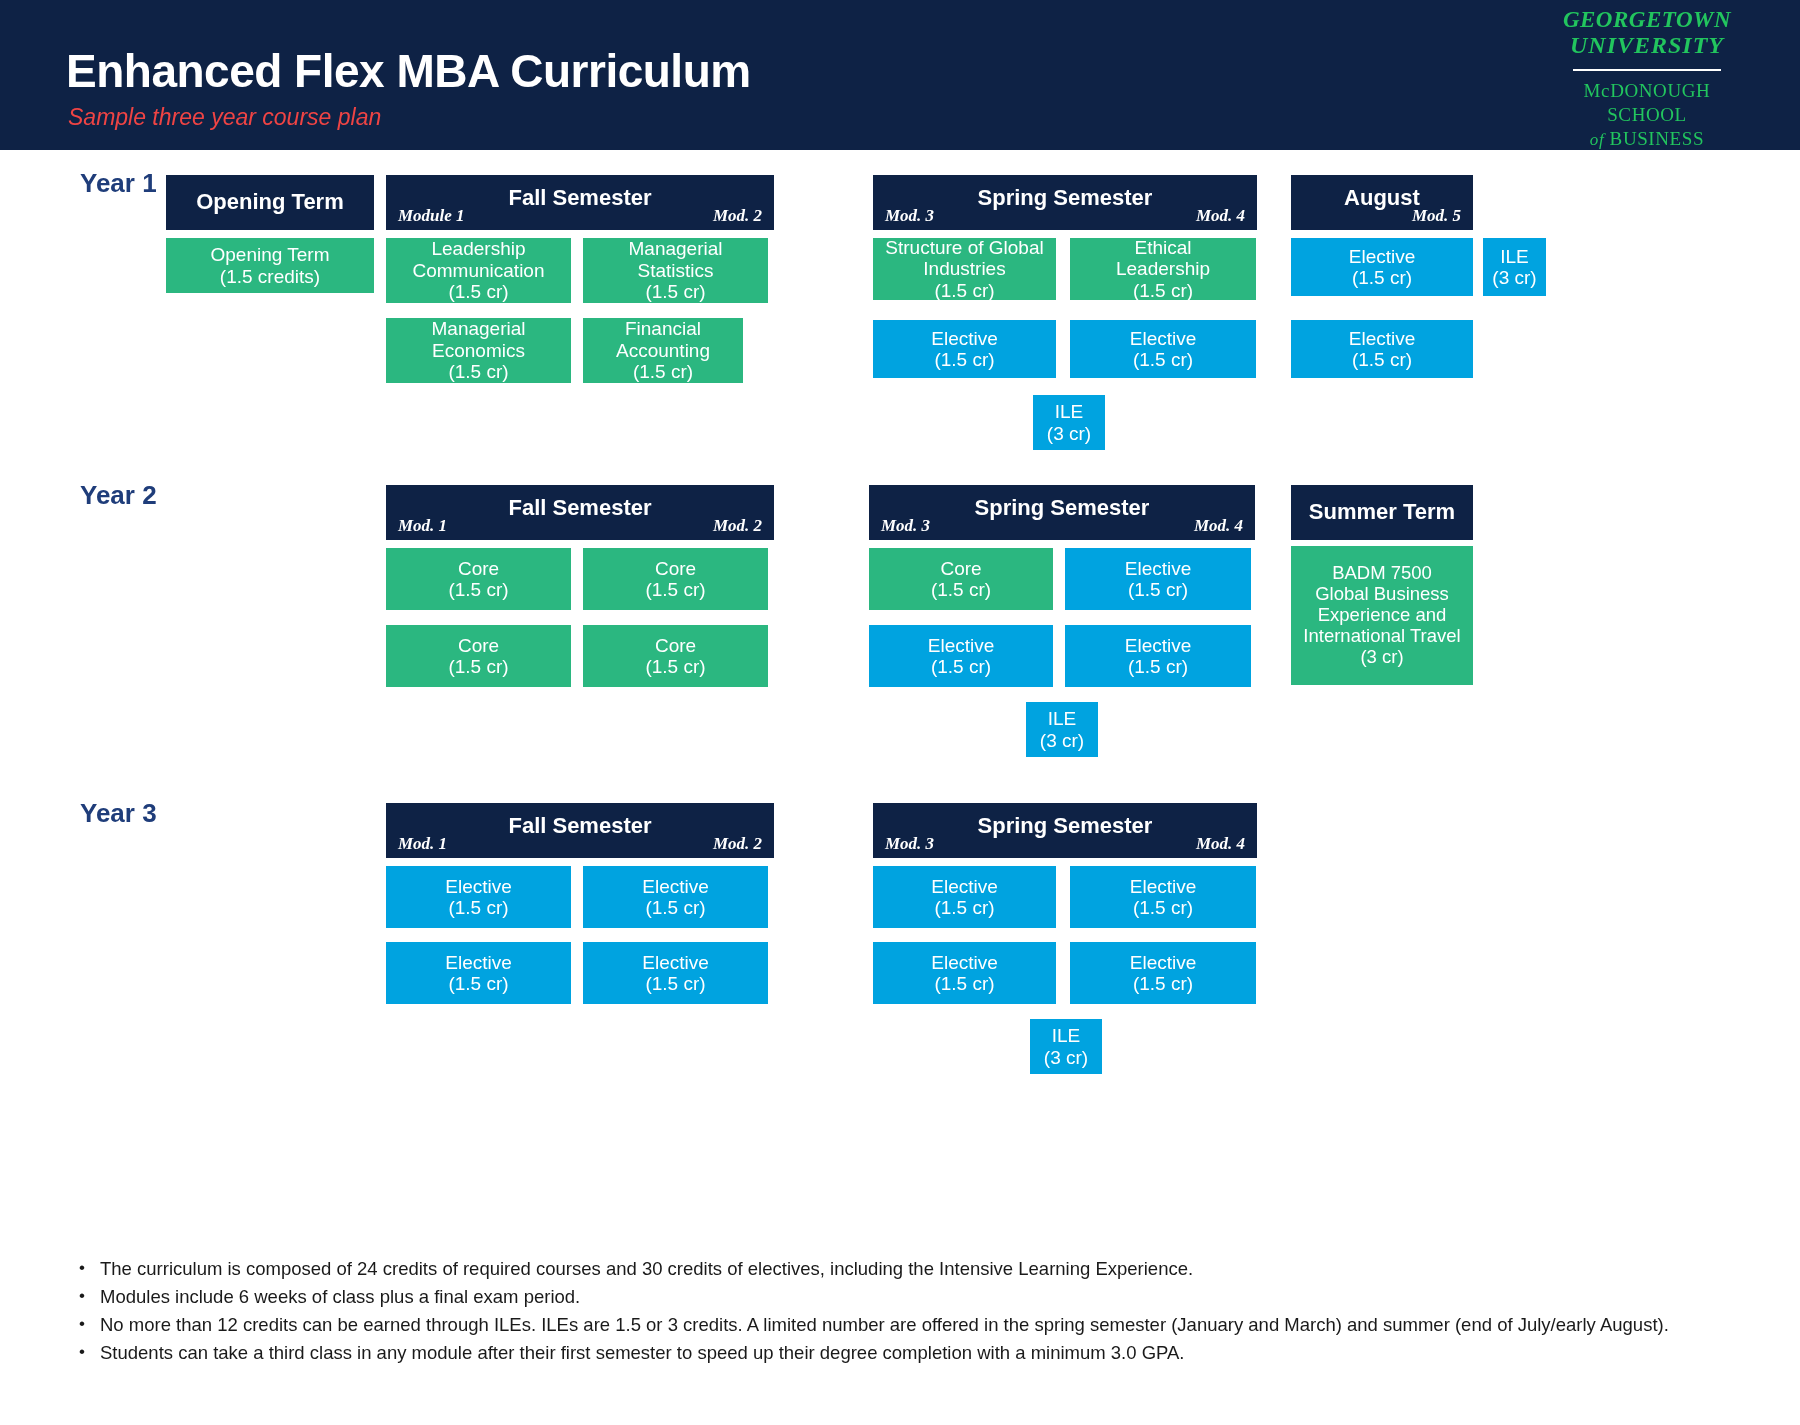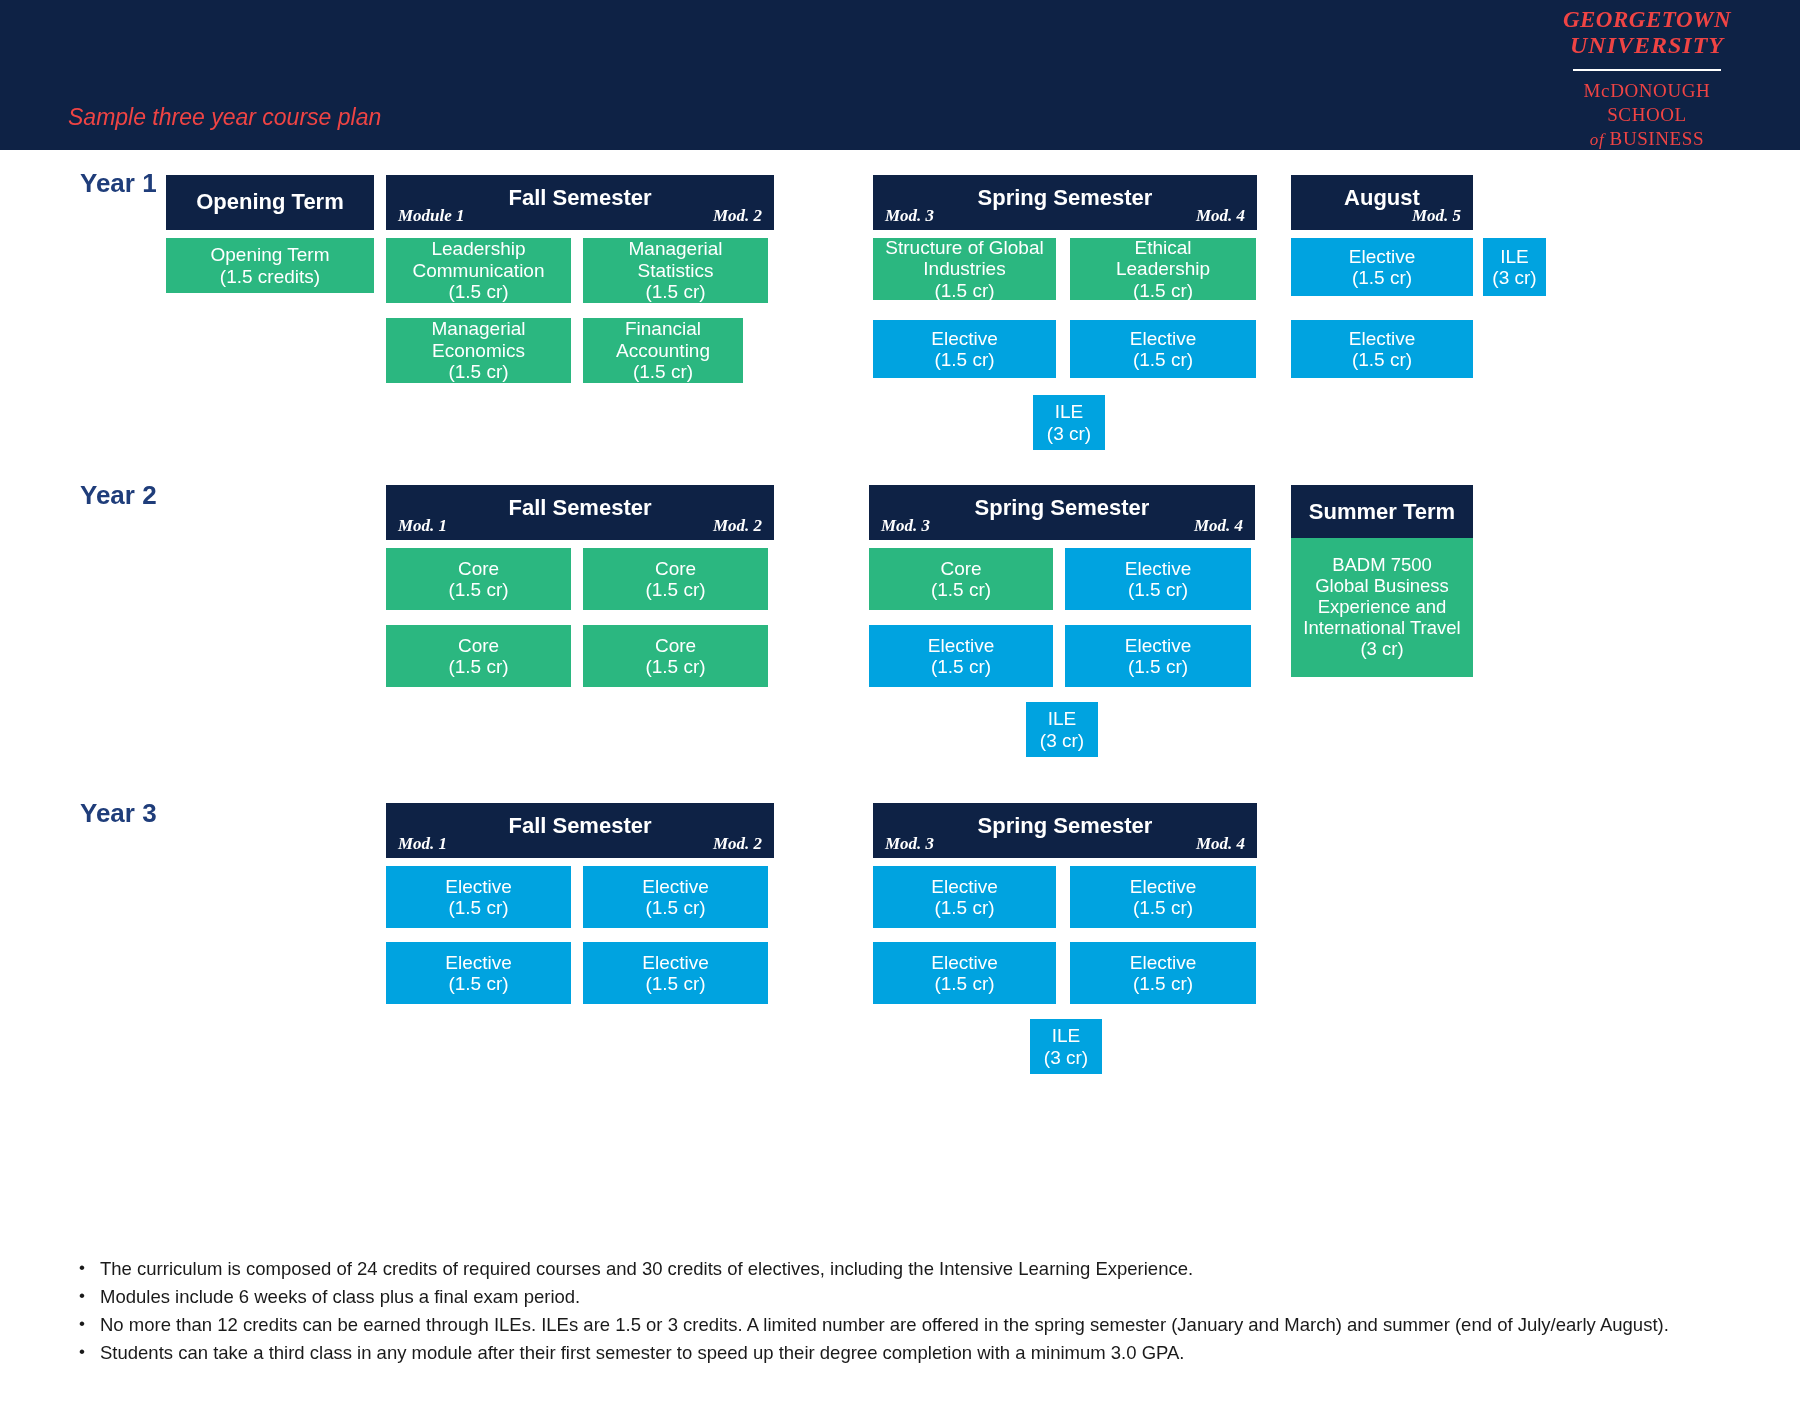--- a/index.html
+++ b/index.html
@@ -42,21 +42,21 @@
     font-style: italic;
     color: #ef4444;
     white-space: nowrap;
   }
   .logo {
     position: absolute;
     right: 38px;
     top: 8px;
     width: 230px;
     text-align: center;
-    color: #ef4444;
+    color: #22c55e;
   }
   .logo-l1 {
     font-family: "Liberation Serif", serif;
     font-style: italic;
     font-weight: bold;
     font-size: 23px;
     letter-spacing: 0.5px;
     line-height: 1.0;
   }
   .logo-l2 {
@@ -174,20 +174,21 @@
     text-align: center;
     font-size: 17px;
     line-height: 1.52;
   }
   .note-text { flex: 1 1 auto; }
 </style>
 </head>
 <body>
 
 <div class="header">
+  <div class="header-title">Enhanced Flex MBA Curriculum</div>
   <div class="header-sub">Sample three year course plan</div>
 
   <div class="logo">
     <div class="logo-l1">GEORGETOWN</div>
     <div class="logo-l2">UNIVERSITY</div>
     <div class="logo-rule"></div>
     <div class="logo-l3">McDONOUGH</div>
     <div class="logo-l4">SCHOOL</div>
     <div class="logo-l5"><span class="of">of</span> <span>BUSINESS</span></div>
   </div>
@@ -278,21 +279,21 @@
   <div class="box blue" style="left:1065px; top:398px; width:186px; height:62px;">Elective
 (1.5 cr)</div>
   <div class="box blue" style="left:1065px; top:475px; width:186px; height:62px;">Elective
 (1.5 cr)</div>
   <div class="box blue" style="left:1026px; top:552px; width:72px; height:55px;">ILE
 (3 cr)</div>
 
   <div class="hdr" style="left:1291px; top:335px; width:182px; height:55px;">
     <div class="hdr-title" style="top:14px;">Summer Term</div>
   </div>
-  <div class="box green" style="left:1291px; top:388px; width:182px; height:139px; font-size:18.5px;">BADM 7500
+  <div class="box green" style="left:1291px; top:396px; width:182px; height:139px; font-size:18.5px;">BADM 7500
 Global Business
 Experience and
 International Travel
 (3 cr)</div>
 
   <div class="year-label" style="left:80px; top:648px;">Year 3</div>
 
   <div class="hdr" style="left:386px; top:653px; width:388px; height:55px;">
     <div class="hdr-title">Fall Semester</div>
     <div class="hdr-modL">Mod. 1</div>

